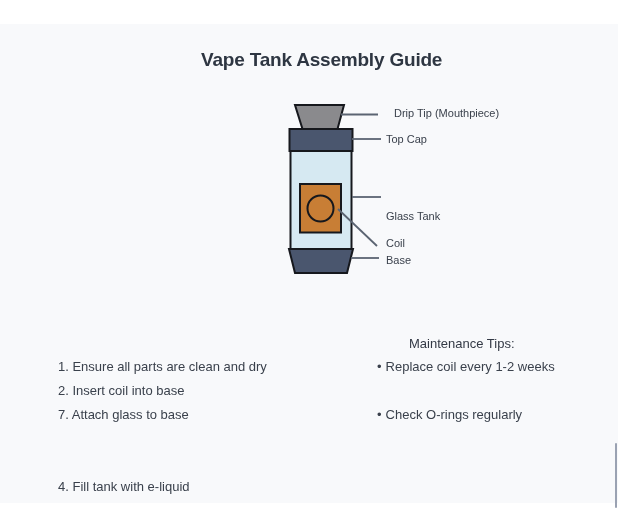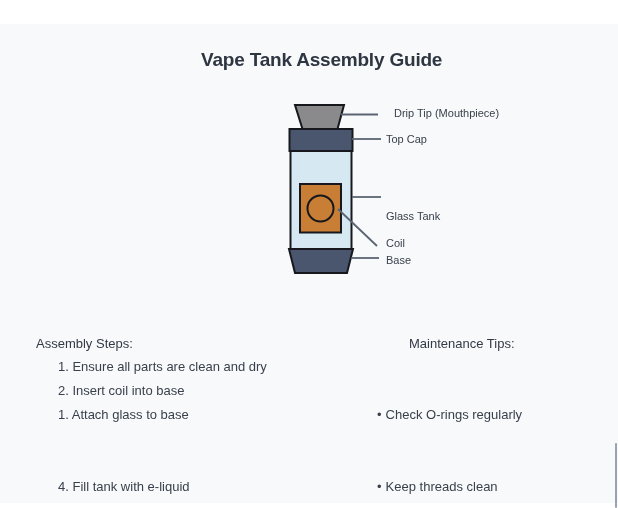--- a/index.html
+++ b/index.html
@@ -119,29 +119,28 @@
     <line x1="338" y1="209" x2="377" y2="246" stroke-width="1.8" stroke="#5b6472"></line>
     <line x1="351" y1="258" x2="379" y2="258" stroke-width="1.8" stroke="#5b6472"></line>
   </svg>
 
   <div class="part-label lbl-drip">Drip Tip (Mouthpiece)</div>
   <div class="part-label lbl-cap">Top Cap</div>
   <div class="part-label lbl-glass">Glass Tank</div>
   <div class="part-label lbl-coil">Coil</div>
   <div class="part-label lbl-base">Base</div>
 
-  <div class="section-heading hd-assembly">Assembly Steps:</div>
   <div class="list-item assembly-item row-0">1. Ensure all parts are clean and dry</div>
   <div class="list-item assembly-item row-1">2. Insert coil into base</div>
-  <div class="list-item assembly-item row-2">1. Attach glass to base</div>
+  <div class="list-item assembly-item row-2">7. Attach glass to base</div>
   <div class="list-item assembly-item row-3">4. Fill tank with e-liquid</div>
 
   <div class="section-heading hd-maintenance">Maintenance Tips:</div>
+  <div class="list-item maintenance-item row-0">
+    <span class="bullet">•</span><span>Replace coil every 1-2 weeks</span>
+  </div>
   <div class="list-item maintenance-item row-2">
     <span class="bullet">•</span><span>Check O-rings regularly</span>
-  </div>
-  <div class="list-item maintenance-item row-3">
-    <span class="bullet">•</span><span>Keep threads clean</span>
   </div>
 
   <div class="scrollbar-thumb" style="background: rgb(154, 162, 178);"></div>
 
 </div>
 
 </body></html>

